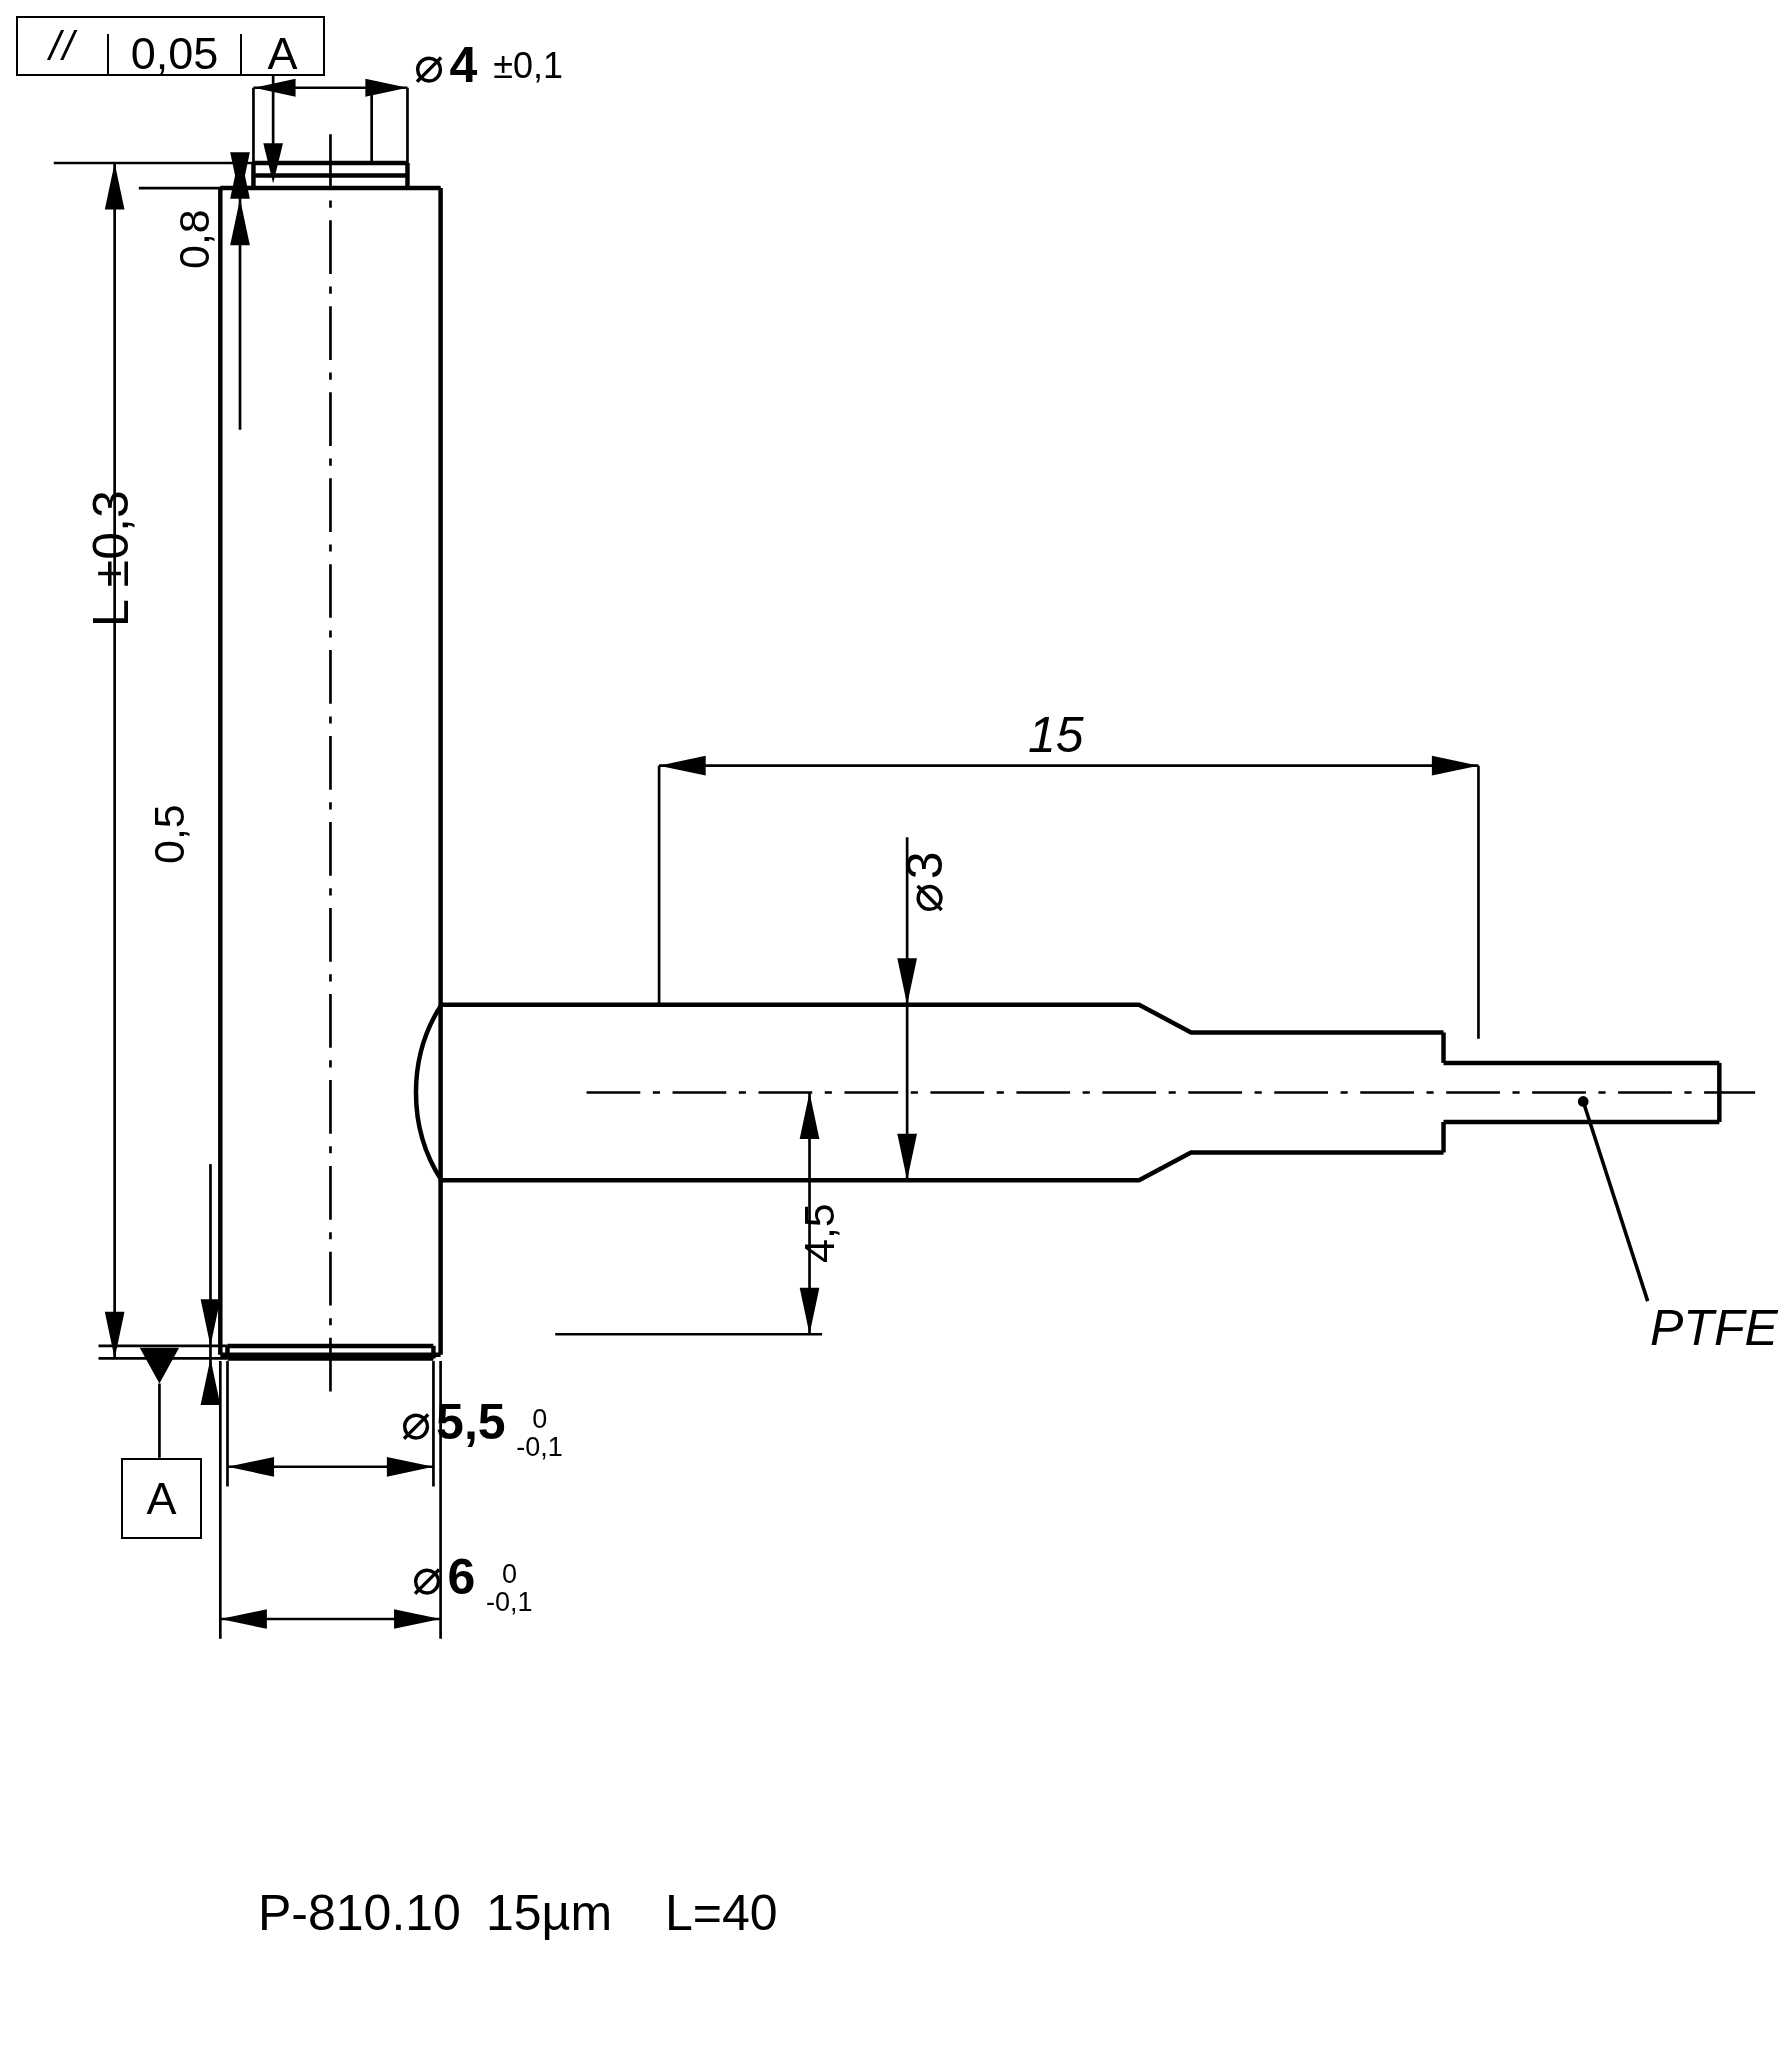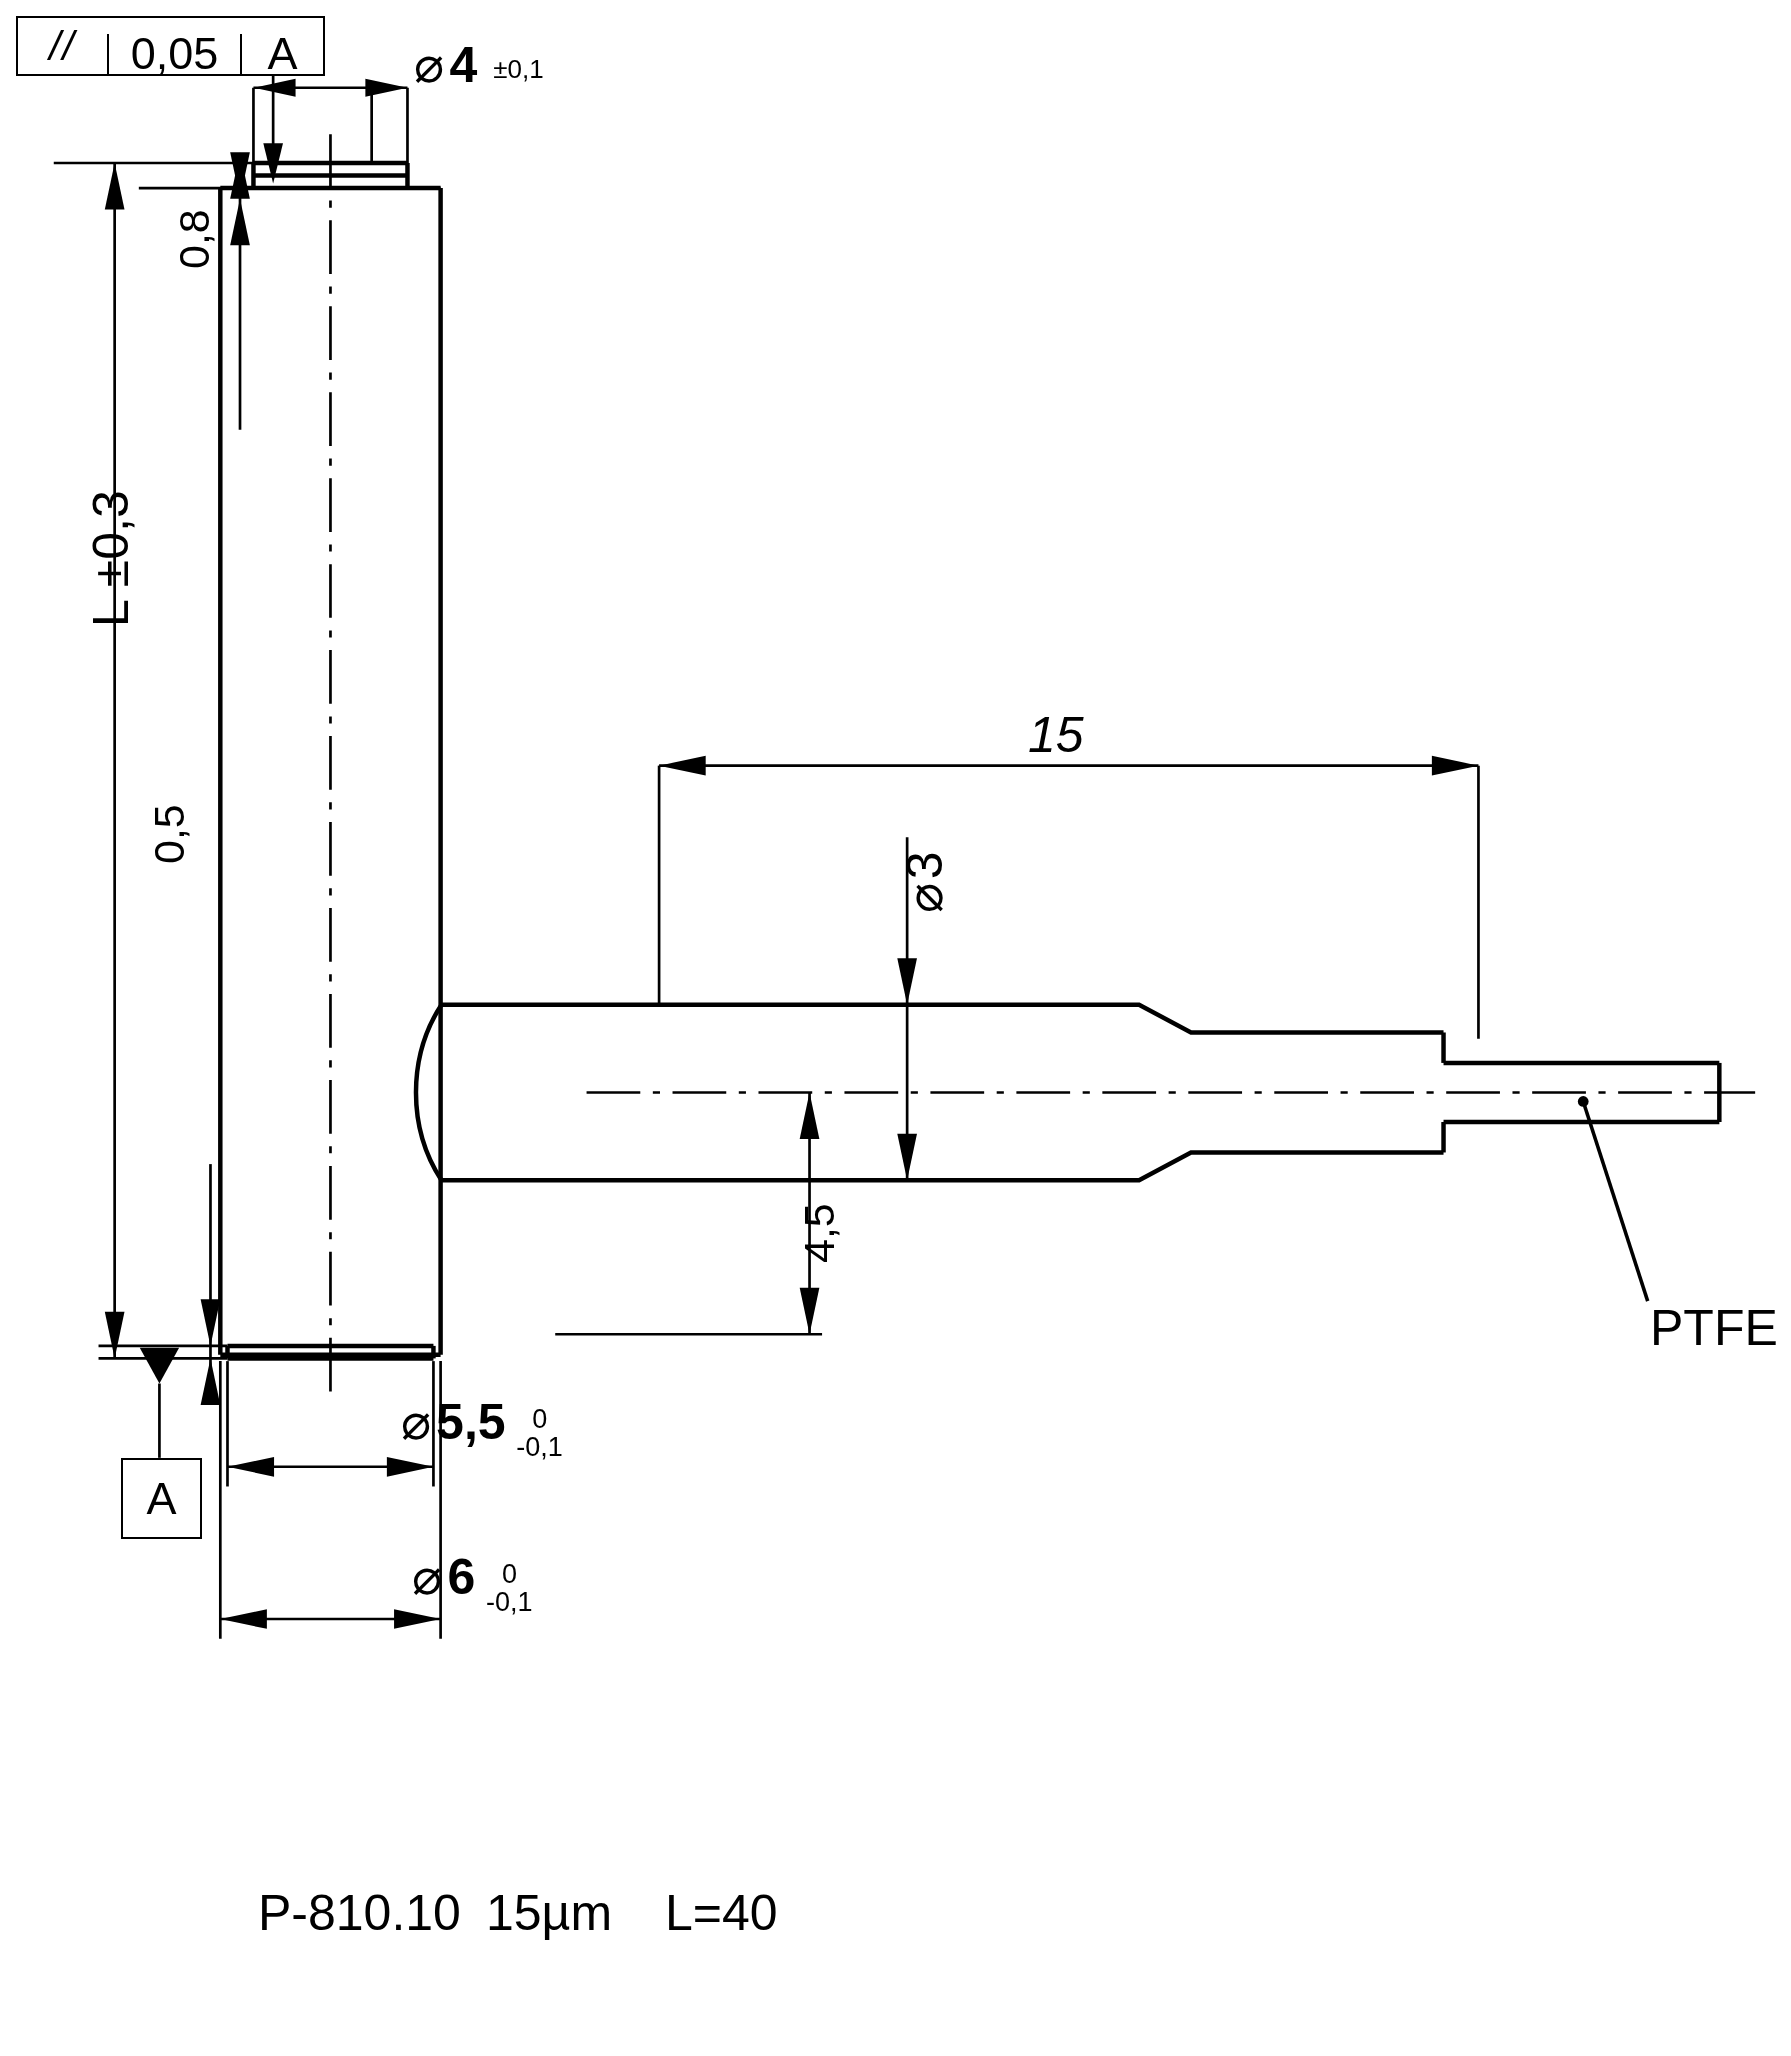--- a/index.html
+++ b/index.html
@@ -7,21 +7,21 @@
     width:1791px;height:2056px;
     font-family:"Liberation Sans", sans-serif;
     color:#000;
     overflow:hidden;
     position:relative;
   }
   #drawing{position:absolute;left:0;top:0;width:1791px;height:2056px;}
   .lbl{position:absolute;white-space:nowrap;font-family:"Liberation Sans",sans-serif;color:#000;}
   .big{font-size:50px;}
   .mid{font-size:43px;}
-  .small{font-size:26px;}
+  .small{font-size:36px;}
   .rot90{transform-origin:0 0;transform:rotate(-90deg);}
   .tolstack{display:inline-block;vertical-align:middle;font-size:27px;line-height:1.05;text-align:left;position:relative;top:-1.8px;}
   .tolstack span{display:block;}
   .fcf{position:absolute;border:2.7px solid #000;display:flex;align-items:stretch;background:#fff;}
   .fcf > div{display:flex;align-items:center;justify-content:center;font-size:45px;padding:0 12.5px;}
   .fcf > div + div{border-left:2.7px solid #000;margin-top:16px;}
   .datumbox{position:absolute;border:2.7px solid #000;display:flex;align-items:center;justify-content:center;font-size:45px;background:#fff;}
   .parts{position:absolute;font-size:50px;line-height:1.28;}
   .parts .row{display:flex;}
   .parts .c1{width:228px;}
@@ -198,21 +198,21 @@
   </span>
 </div>
 
 <div class="lbl" style="left:412px;top:1548px;">
   <span class="big">⌀</span><span class="big" style="font-weight:bold;margin-left:5.4px;">6</span><span class="tolstack" style="margin-left:10.7px;">
     <span style="margin-left:16px;">0</span>
     <span>-0,1</span>
   </span>
 </div>
 
-<div class="lbl big" style="left:1650px;top:1299px;">PTFE</div>
+<div class="lbl big" style="left:1650px;top:1299px;font-style:italic;">PTFE</div>
 
 <div class="parts" style="left:258px;top:1881px;">
   <div class="row">
     <div class="c1">P-810.10</div>
     <div class="c2">15µm</div>
     <div class="c3">L=40</div>
   </div>
 </div>
 
 

